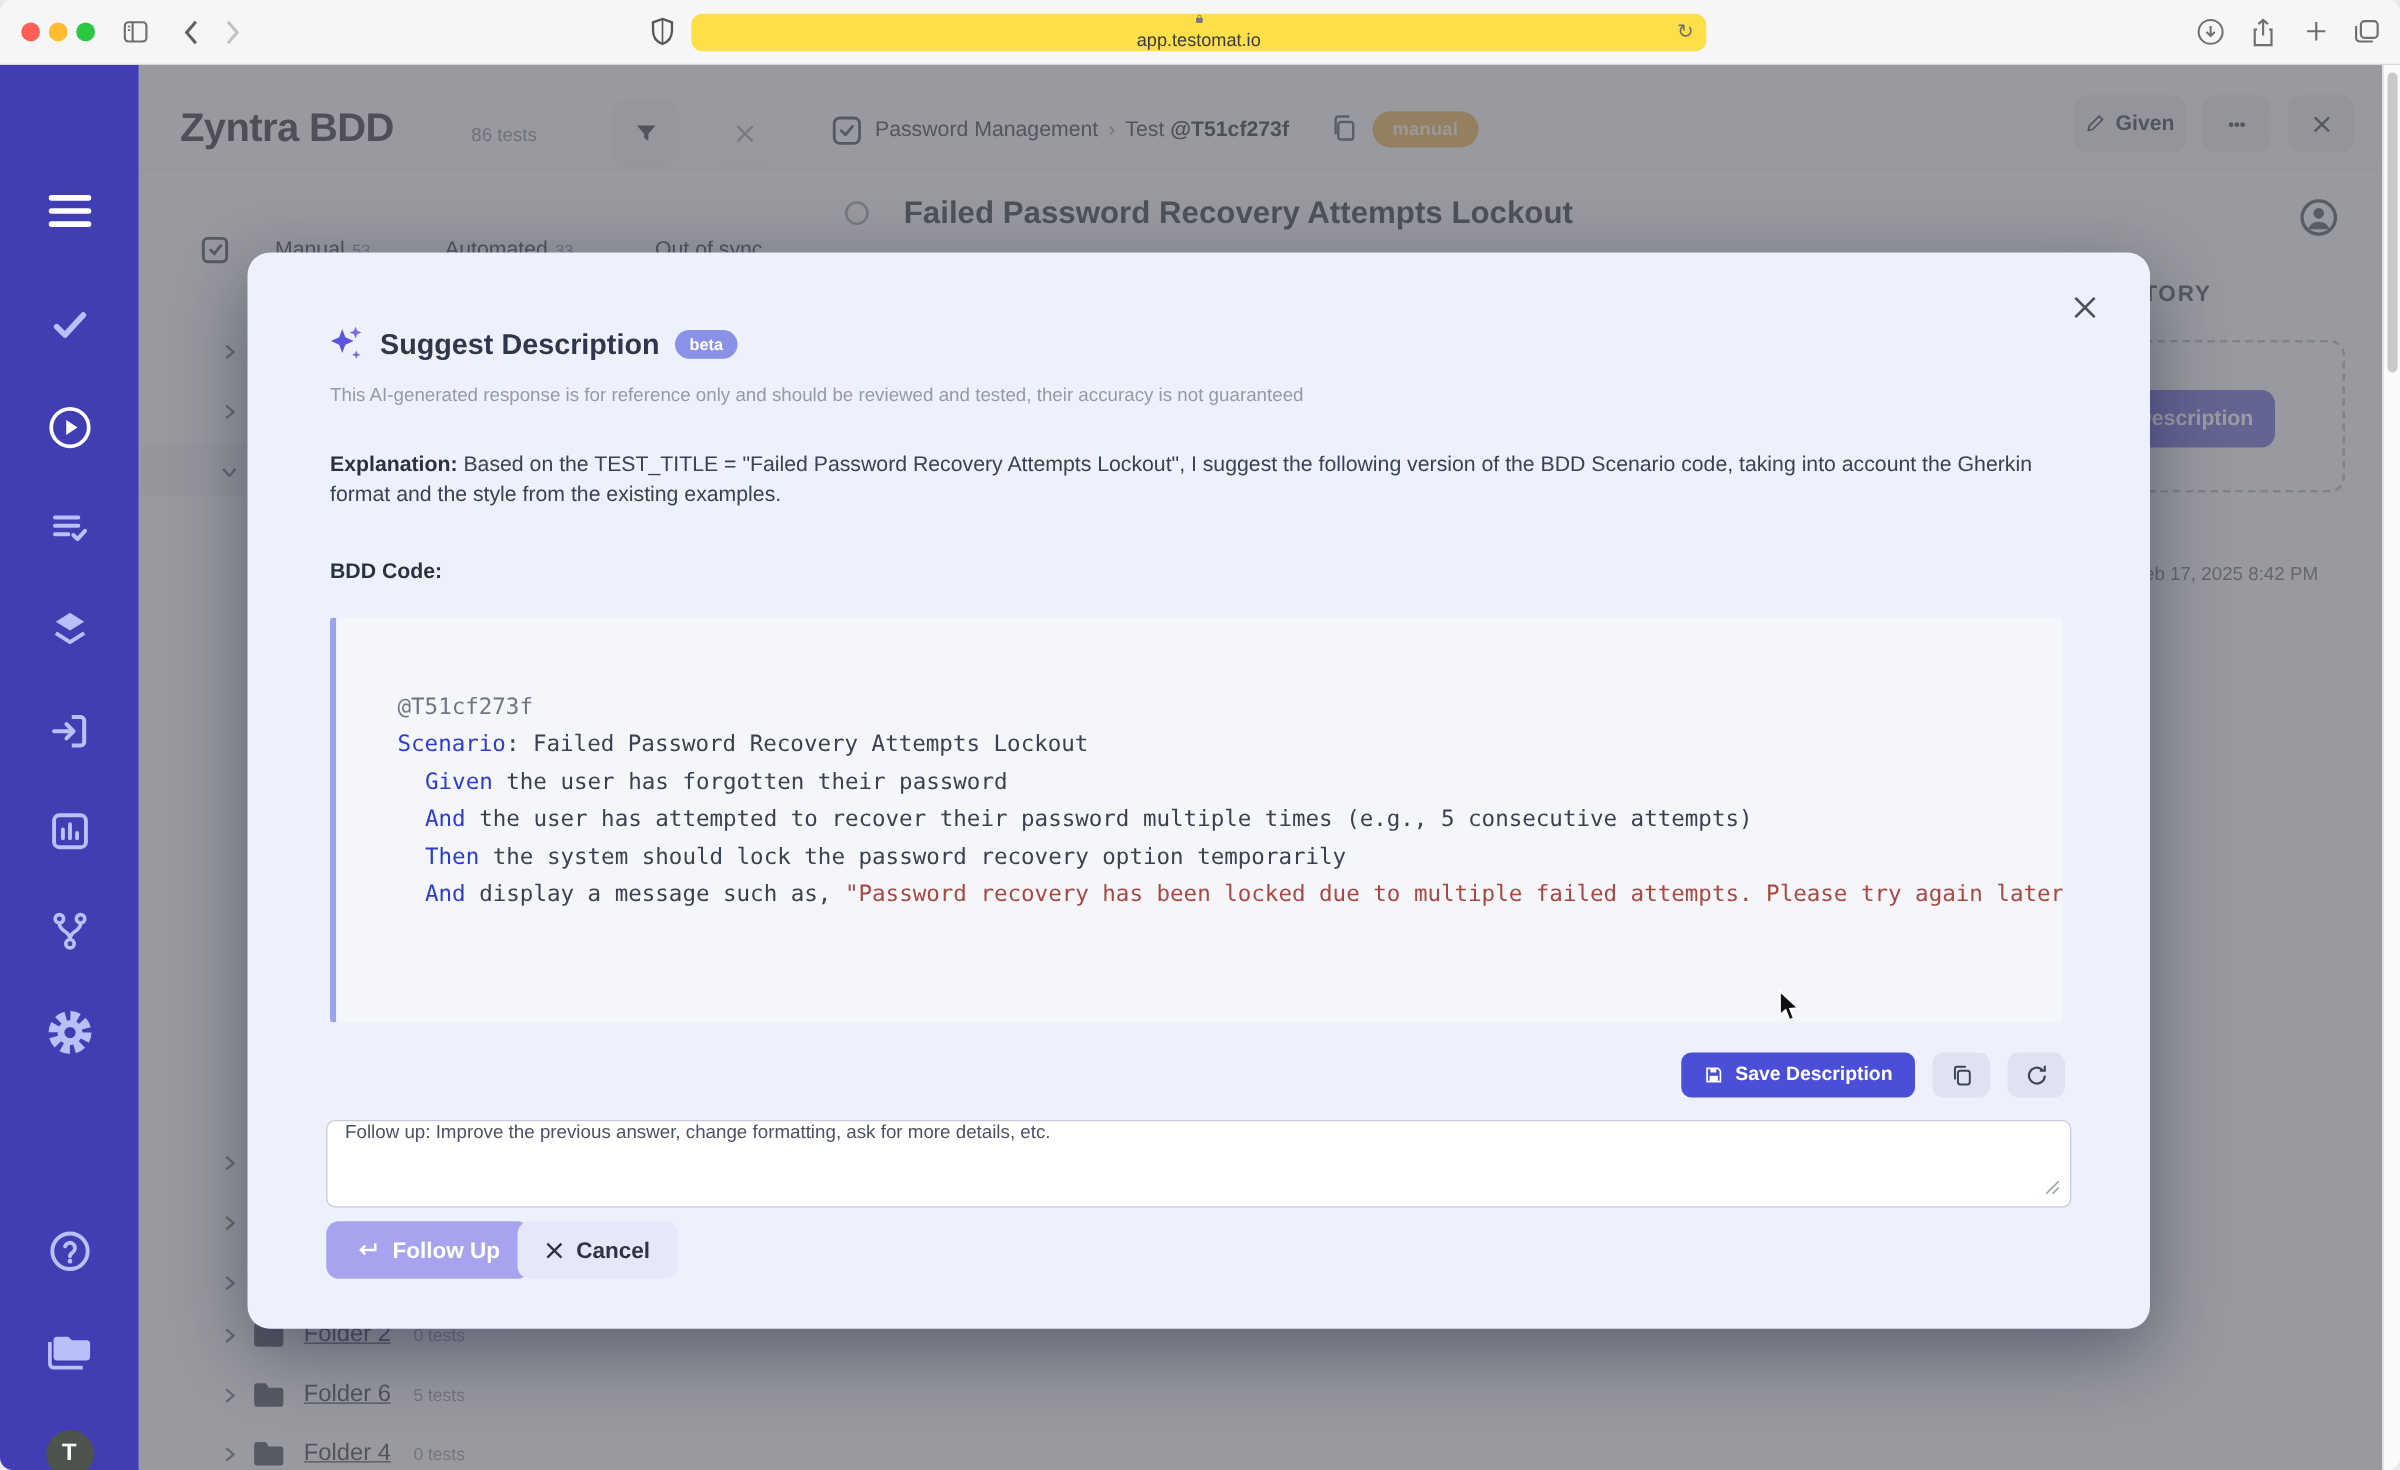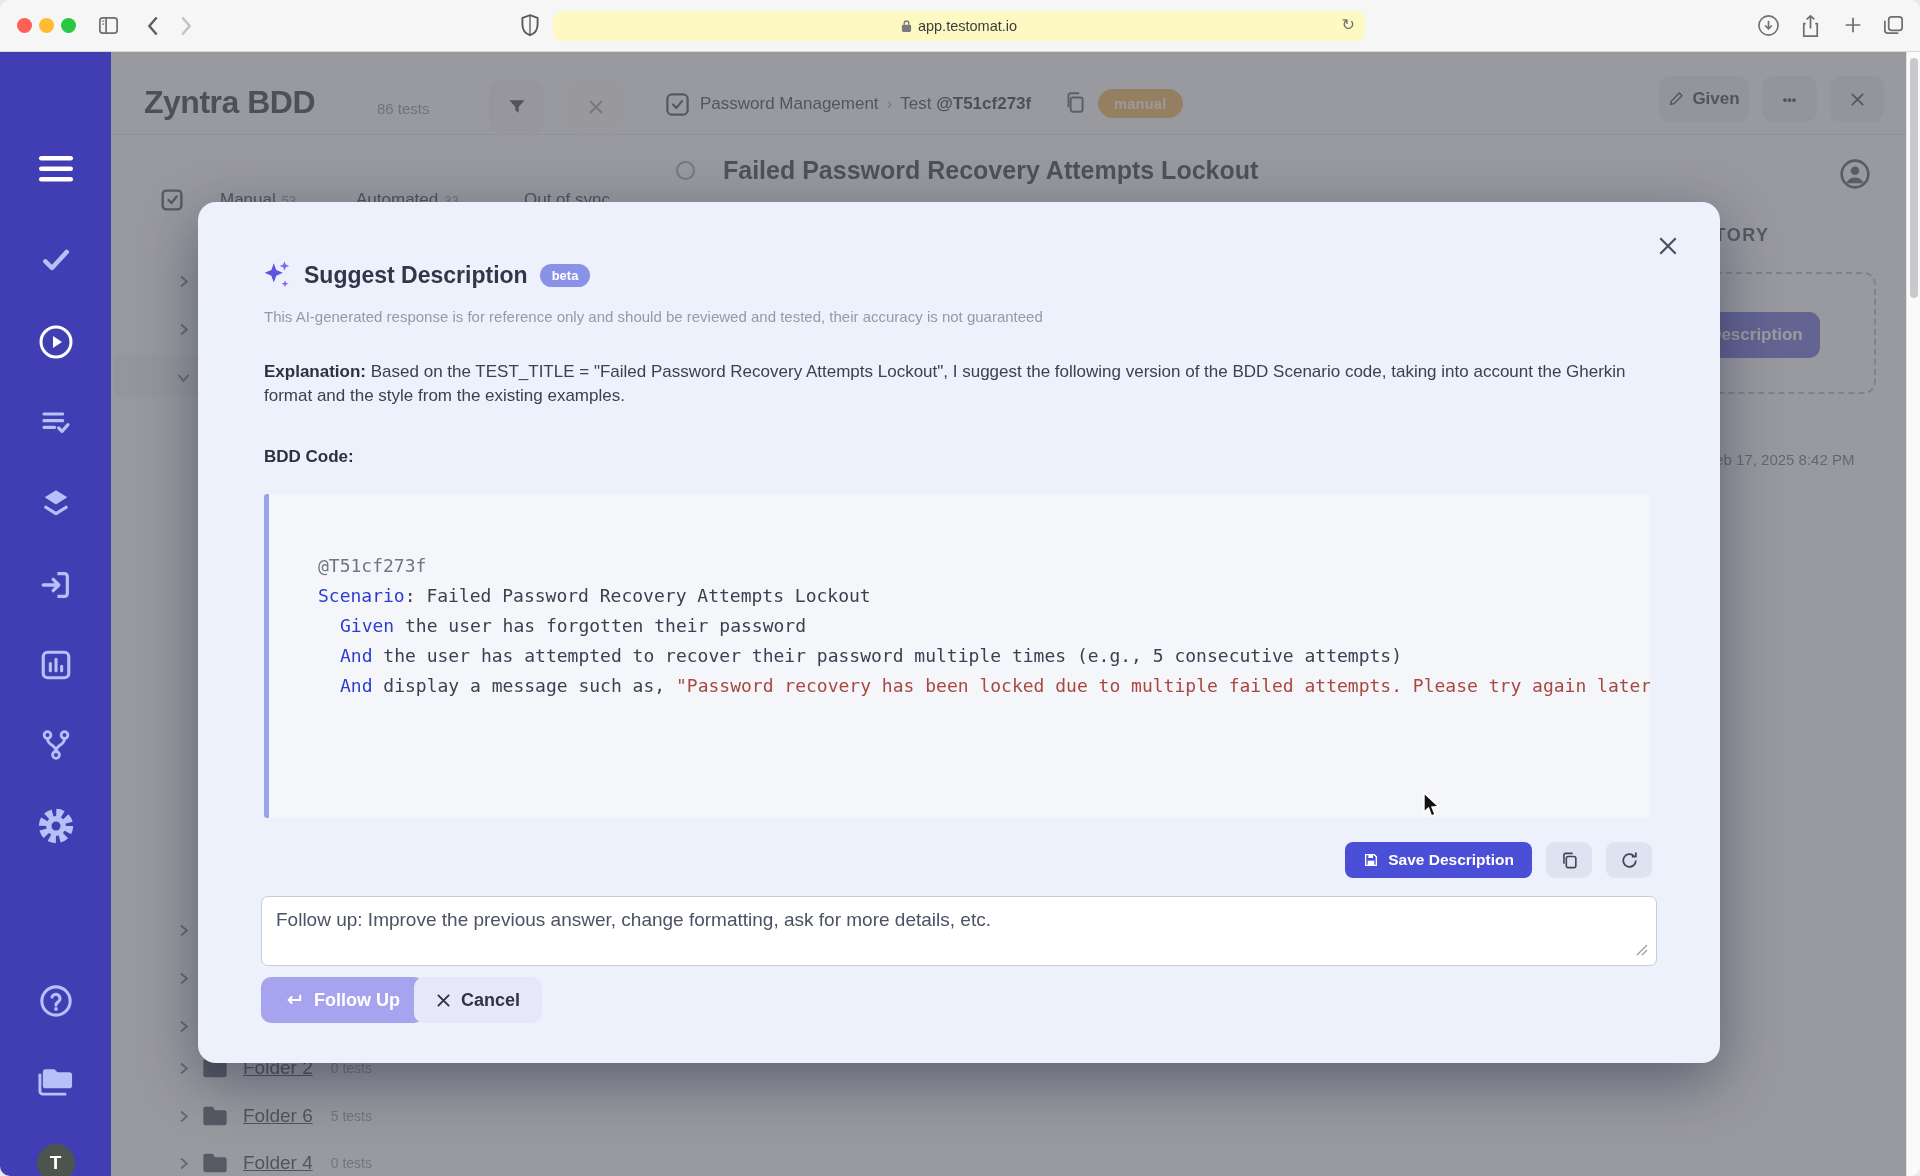--- a/index.html
+++ b/index.html
@@ -5,21 +5,21 @@
   * { margin:0; padding:0; box-sizing:border-box; }
   html,body { width:1920px; height:1176px; background:#e9e9ec; }
   body { font-family:"Liberation Sans", sans-serif; position:relative; overflow:hidden; }
   .window { position:absolute; inset:0; border-radius:10px; overflow:hidden; background:#f8f9fb; }
 
   
   .chrome { position:absolute; top:0; left:0; width:1920px; height:52px; background:#f6f6f7; border-bottom:1px solid #d8d8db; z-index:30; }
   .tl { position:absolute; top:18px; width:15px; height:15px; border-radius:50%; }
   .tl.red{ left:17px; background:#ff5f57; } .tl.yel{ left:39px; background:#febc2e; } .tl.grn{ left:61px; background:#28c840; }
   .chrome-ico { position:absolute; top:14px; color:#6f6f73; }
-  .urlbar { position:absolute; left:553px; top:11px; width:812px; height:30px; background:#fef9c3; border-radius:9px; display:flex; align-items:center; justify-content:center; gap:6px; color:#3c3c40; font-size:14.5px; }
+  .urlbar { position:absolute; left:553px; top:11px; width:812px; height:30px; background:#fde047; border-radius:9px; display:flex; align-items:center; justify-content:center; gap:6px; color:#3c3c40; font-size:14.5px;flex-direction:column; }
   .urlbar .reload { position:absolute; right:10px; top:4px; color:#6f6f73; font-size:16px; }
 
   
   .sidebar { position:absolute; left:0; top:52px; width:111px; bottom:0; background:#413db3; z-index:20; }
   .sb { position:absolute; left:0; width:111px; display:flex; justify-content:center; }
   .avatar-t { width:38px; height:38px; border-radius:50%; background:#4d544d; color:#fff; font-size:19px; font-weight:bold; display:flex; align-items:center; justify-content:center; }
 
   
   .appbg { position:absolute; inset:0; z-index:1; }
   .brand { position:absolute; left:144px; top:84px; font-size:32px; font-weight:800; color:#32363f; letter-spacing:-0.5px; }
@@ -64,21 +64,21 @@
   .m-bddlabel { position:absolute; left:66px; top:245px; font-size:17px; font-weight:bold; color:#2c3140; }
   .codeblock { position:absolute; left:66px; top:292px; width:1386px; height:324px; background:#f4f6f9; border-left:5px solid #99a2ea; border-radius:3px; padding:57px 0 0 49px; overflow:hidden; font-family:"DejaVu Sans Mono", monospace; font-size:18px; line-height:30px; color:#3a4150; }
   .codeline { white-space:pre; }
   .codeline.ind { padding-left:22px; }
   .tok-tag { color:#6e7685; }
   .tok-kw { color:#2d3cd0; }
   .tok-str { color:#a94742; }
   .actions-row { position:absolute; top:640px; right:68px; display:flex; gap:14px; align-items:center;justify-content:space-between; }
   .btn-save { height:36px; padding:0 18px; border-radius:8px; background:#4b4fd8; color:#fff; font-size:15.5px; font-weight:bold; display:flex; align-items:center; gap:9px; }
   .btn-mini { width:46px; height:36px; border-radius:9px; background:#dfe3f1; display:flex; align-items:center; justify-content:center; color:#3f4552; }
-  .followup-area { position:absolute; left:63px; top:694px; width:1396px; height:70px; border:1.5px solid #c6cbd9; border-radius:7px; background:#fff; padding:12px 14px; font-family:"Liberation Sans", sans-serif; font-size:19px; color:#39404f; resize:none; outline:none; }
+  .followup-area { position:absolute; left:63px; top:694px; width:1396px; height:70px; border:1.5px solid #c6cbd9; border-radius:7px; background:#fff; padding:0 14px; font-family:"Liberation Sans", sans-serif; font-size:15px; color:#39404f; resize:none; outline:none; }
   .followup-area::placeholder { color:#4b5263; opacity:1; }
   .resize-grip { position:absolute; left:1438px; top:742px; color:#9aa0ab; }
   .btn-followup { position:absolute; left:63px; top:775px; height:46px; padding:0 24px; border-radius:10px; background:#a7a4ef; color:#fff; font-size:18px; font-weight:bold; display:flex; align-items:center; gap:11px; }
   .btn-cancel { position:absolute; left:216px; top:775px; height:46px; padding:0 22px; border-radius:10px; background:#e7e7fa; color:#2f3442; font-size:18px; font-weight:bold; display:flex; align-items:center; gap:10px; }
 
   .cursor { position:absolute; left:1422px; top:792px; z-index:40; }
   button { border:none; cursor:pointer; font-family:inherit; background:none; }
 </style>
 </head>
 <body>
@@ -358,20 +358,21 @@
 
     <p class="m-explain"><b>Explanation:</b> <span>Based on the TEST_TITLE = "Failed Password Recovery Attempts Lockout", I suggest the following version of the BDD Scenario code, taking into account the Gherkin format and the style from the existing examples.</span></p>
 
     <div class="m-bddlabel">BDD Code:</div>
 
     <div class="codeblock">
       <div class="codeline"><span class="tok-tag">@T51cf273f</span></div>
       <div class="codeline"><span class="tok-kw">Scenario</span><span>: Failed Password Recovery Attempts Lockout</span></div>
       <div class="codeline ind"><span class="tok-kw">Given</span><span> the user has forgotten their password</span></div>
       <div class="codeline ind"><span class="tok-kw">And</span><span> the user has attempted to recover their password multiple times (e.g., 5 consecutive attempts)</span></div>
+      <div class="codeline ind"><span class="tok-kw">Then</span><span> the system should lock the password recovery option temporarily</span></div>
       <div class="codeline ind"><span class="tok-kw">And</span><span> display a message such as, </span><span class="tok-str">"Password recovery has been locked due to multiple failed attempts. Please try again later."</span></div>
     </div>
 
     <div class="actions-row">
       <button class="btn-save">
         <svg width="16" height="16" viewBox="0 0 24 24">
           <path d="M4 4h13l3 3v13H4V4z" fill="none" stroke="#fff" stroke-width="2"></path>
           <rect x="8" y="4" width="7" height="5" fill="#fff"></rect>
           <rect x="7" y="13" width="10" height="7" fill="#fff"></rect>
         </svg>

